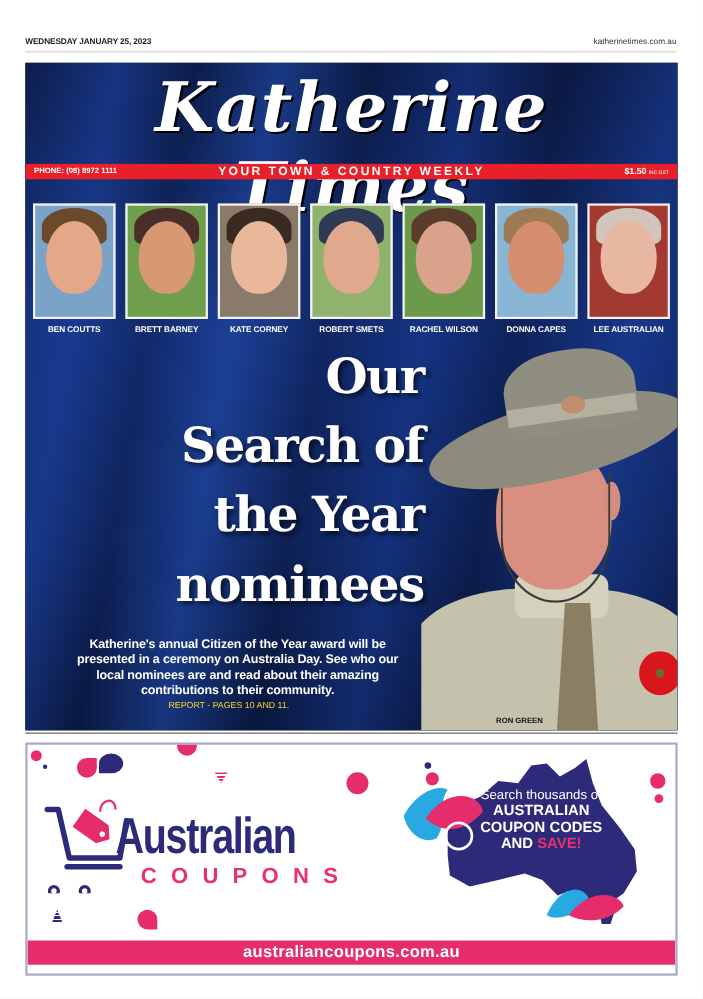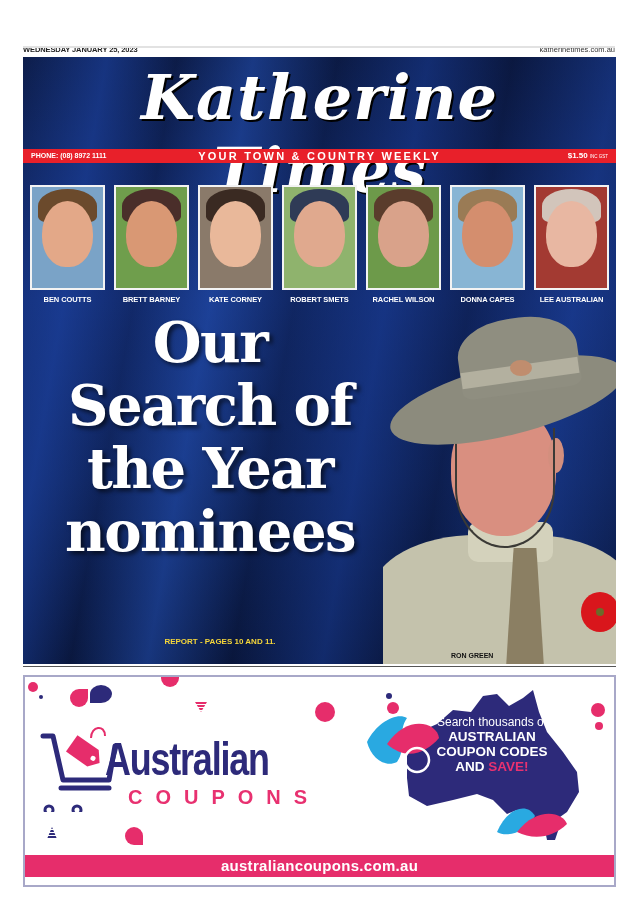--- a/index.html
+++ b/index.html
@@ -1,19 +1,19 @@
 <!DOCTYPE html>
 <html><head>
 <meta charset="utf-8">
 <style>
   * { box-sizing: border-box; margin: 0; padding: 0; }
   html, body { width: 639px; height: 908px; background: #ffffff; overflow: hidden; }
   body { position: relative; font-family: "Liberation Sans", sans-serif; }
 
-  .topbar { position: absolute; left: 23px; top: 30px; width: 592px; height: 16px; margin-top: 12px; }
+  .topbar { position: absolute; left: 23px; top: 30px; width: 592px; height: 16px; }
   .topbar .date { position: absolute; left: 0; top: 3px; font-size: 7.5px; font-weight: bold; color: #222; letter-spacing: -0.1px; font-family: "Liberation Sans Narrow", "Liberation Sans", sans-serif; }
   .topbar .url { position: absolute; right: 0; top: 3px; font-size: 7.5px; color: #333; }
   .topbar-rule { position: absolute; left: 23px; top: 46px; width: 592px; height: 2px; background: #e2e2e2; }
 
   .cover { position: absolute; left: 23px; top: 57px; width: 593px; height: 607px; background: #0b1a3e; overflow: hidden; }
   .cover .bg { position: absolute; inset: 0;
     background:
       linear-gradient(100deg, rgba(0,0,0,0) 0%, rgba(30,70,170,0.55) 12%, rgba(5,15,50,0.1) 22%, rgba(40,90,200,0.45) 33%, rgba(5,15,45,0.2) 45%, rgba(25,60,150,0.5) 58%, rgba(5,12,40,0.3) 70%, rgba(30,70,170,0.45) 85%, rgba(5,12,40,0.2) 100%),
       linear-gradient(180deg, #0d1d4a 0%, #132c70 40%, #102660 70%, #0a183f 100%); }
 
@@ -28,26 +28,26 @@
   .redbar .price { position: absolute; right: 8px; top: 2px; font-size: 8px; font-weight: bold; color: #fff; }
   .redbar .price small { font-size: 4.5px; font-weight: normal; margin-left: 2px; }
 
   .nominees { position: absolute; left: 7px; top: 128px; width: 582px; height: 120px; }
   .nominee { position: absolute; top: 0; width: 75px; }
   .nominee .photo { width: 75px; height: 105px; border: 2px solid #f3f3f3; position: relative; overflow: hidden; }
   .nominee .photo .face { position: absolute; left: 10px; top: 14px; width: 51px; height: 66px; border-radius: 50% 50% 46% 46%; }
   .nominee .photo .hair { position: absolute; left: 6px; top: 2px; width: 59px; height: 34px; border-radius: 50% 50% 20% 20%; }
   .nominee .name { margin-top: 5px; text-align: center; font-size: 7.5px; font-weight: bold; color: #fff; white-space: nowrap; letter-spacing: -0.1px; }
 
-  .headline { position: absolute; left: 12px; top: 254px; width: 350px; text-align: center; color: #fff;
-    font-family: "DejaVu Serif", serif; font-weight: bold; font-size: 56px; line-height: 63px; letter-spacing: -1.5px;
+  .headline { position: absolute; left: 12px; top: 254px; width: 350px; text-align: right; color: #fff;
+    font-family: "DejaVu Serif", serif; font-weight: bold; font-size: 44px; line-height: 63px; letter-spacing: -1.5px;
     text-shadow: 3px 3px 4px rgba(0,0,0,0.6); }
 
   .standfirst { position: absolute; left: 38px; top: 522px; width: 310px; text-align: center; color: #fff; font-weight: bold; font-size: 11.4px; line-height: 14px; letter-spacing: -0.15px; }
-  .report { position: absolute; left: 42px; top: 580px; width: 310px; text-align: center; color: #f5d63a; font-weight: bold; font-size: 8px; }
+  .report { position: absolute; left: 30px; top: 580px; width: 310px; text-align: center; color: #f5d63a; font-weight: normal; font-size: 8px; }
 
   .feature { position: absolute; left: 360px; top: 253px; width: 233px; height: 354px; overflow: hidden; }
   .feature .hat-brim { position: absolute; left: 4px; top: 55px; width: 240px; height: 70px; background: #8c8b7d; border-radius: 50%; transform: rotate(-14deg); }
   .feature .hat-crown { position: absolute; left: 75px; top: 8px; width: 120px; height: 75px; background: #8f8e80; border-radius: 45% 45% 10% 10%; transform: rotate(-8deg); }
   .feature .hat-band { position: absolute; left: 78px; top: 55px; width: 118px; height: 16px; background: #b3b09f; transform: rotate(-8deg); }
   .feature .badge { position: absolute; left: 127px; top: 50px; width: 22px; height: 16px; background: #c08d6e; border-radius: 50%; }
   .feature .face { position: absolute; left: 68px; top: 96px; width: 105px; height: 130px; background: #d98f80; border-radius: 45% 45% 48% 48%; }
   .feature .ear { position: absolute; left: 165px; top: 128px; width: 16px; height: 35px; background: #d38f7e; border-radius: 50%; }
   .feature .strap { position: absolute; left: 72px; top: 118px; width: 100px; height: 120px; border: 2px solid #3b3a36; border-top: none; border-radius: 0 0 50% 50%; }
   .feature .shirt { position: absolute; left: -10px; top: 225px; width: 260px; height: 140px; background: #c4c2ac; border-radius: 40% 40% 0 0; }
@@ -144,20 +144,21 @@
     </div>
   </div>
 
   <div class="headline">
     <div>Our</div>
     <div>Search of</div>
     <div>the Year</div>
     <div>nominees</div>
   </div>
 
+  <div class="standfirst">Katherine's annual Citizen of the Year award will be presented in a ceremony on Australia Day. See who our local nominees are and read about their amazing contributions to their community.</div>
   <div class="report">REPORT - PAGES 10 AND 11.</div>
 
   <div class="feature">
     <div class="shirt"></div>
     <div class="collar"></div>
     <div class="tie"></div>
     <div class="face"></div>
     <div class="ear"></div>
     <div class="strap"></div>
     <div class="hat-brim"></div>

